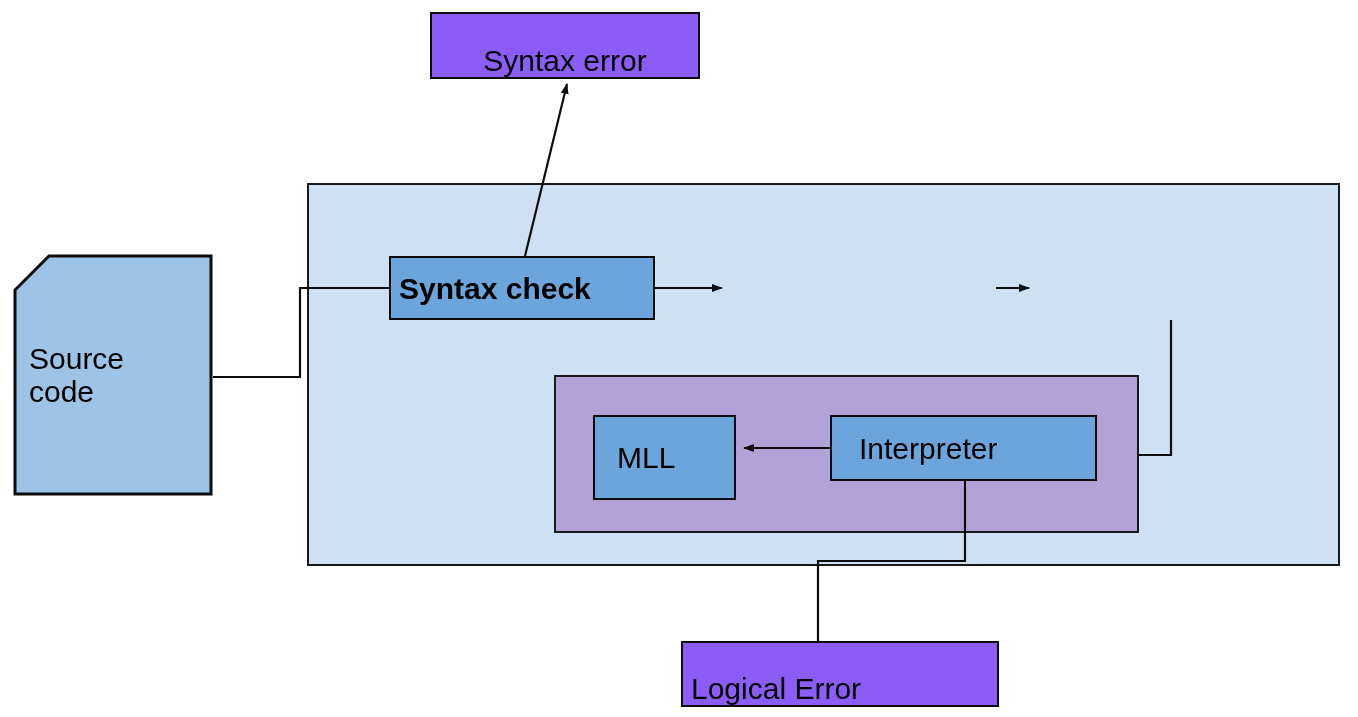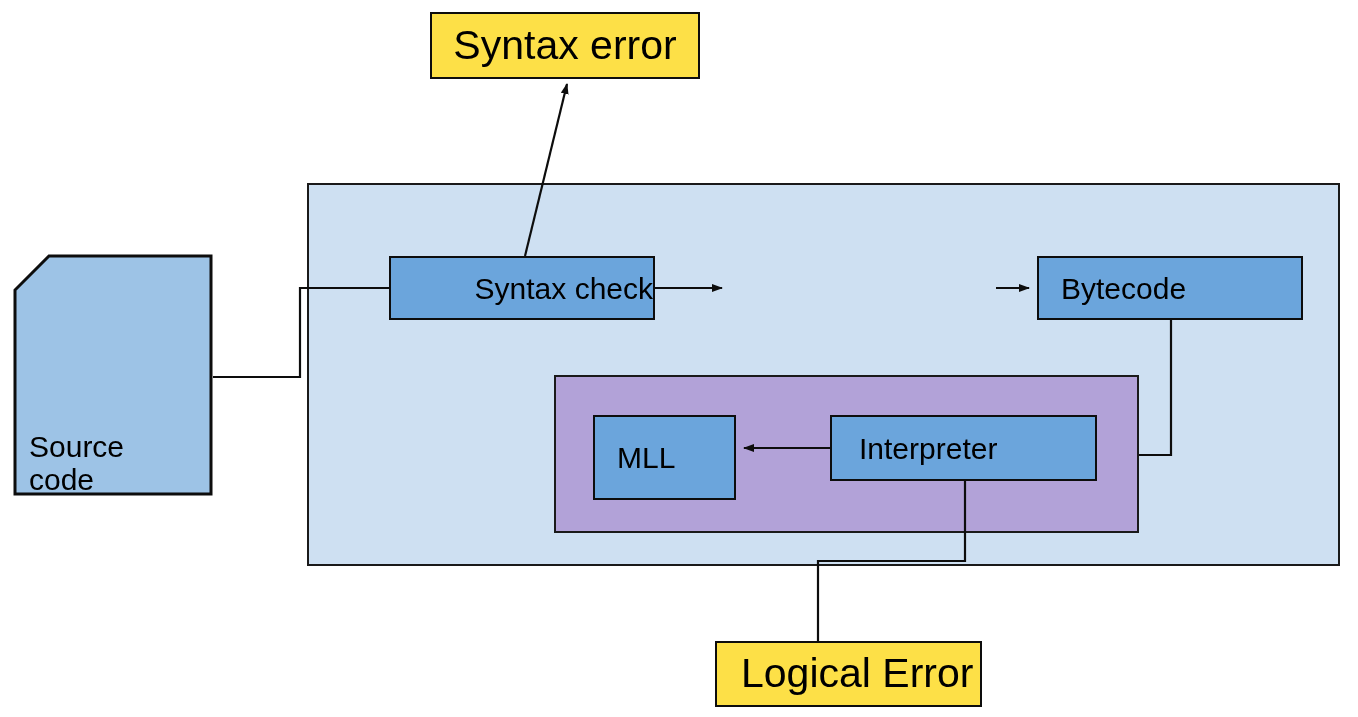--- a/index.html
+++ b/index.html
@@ -55,38 +55,40 @@
     width: 585px;
     height: 158px;
     background: #b2a2d8;
   }
   .process {
     background: #6ba5dc;
     font-size: 30px;
     padding-left: 22px;
   }
   .error-node {
-    background: #fde047;
-    font-size: 41px;
+    background: #8b5cf6;
+    font-size: 30px;
+    align-items: flex-end;
   }
   #node-syntax-error {
     left: 430px;
     top: 12px;
     width: 270px;
     height: 67px;
     justify-content: center;
     padding-left: 0;
   }
   #node-syntax-check {
     left: 389px;
     top: 256px;
     width: 266px;
     height: 64px;
-    justify-content: flex-end;
-    padding-left: 0;
+    justify-content: flex-start;
+    padding-left: 8px;
+    font-weight: bold;
   }
   #node-compiler {
     left: 730px;
     top: 256px;
     width: 266px;
     height: 64px;
   }
   #node-bytecode {
     left: 1037px;
     top: 256px;
@@ -100,34 +102,34 @@
     height: 85px;
   }
   #node-interpreter {
     left: 830px;
     top: 415px;
     width: 267px;
     height: 66px;
     padding-left: 27px;
   }
   #node-logical-error {
-    left: 715px;
+    left: 681px;
     top: 641px;
-    width: 267px;
+    width: 318px;
     height: 66px;
-    padding-left: 24px;
+    padding-left: 8px;
   }
   #node-source-code {
     left: 13px;
     top: 254px;
     width: 216px;
     height: 242px;
     border: none;
     background: transparent;
-    align-items: flex-end;
+    align-items: center;
     font-size: 30px;
     padding-left: 16px;
     z-index: 3;
   }
   .source-shape {
     position: absolute;
     left: 0;
     top: 0;
     width: 200px;
     height: 242px;
@@ -178,23 +180,20 @@
 
   <div class="node error-node" id="node-syntax-error">
     <span class="node-text">Syntax error</span>
   </div>
 
   <div class="node process" id="node-syntax-check">
     <span class="node-text">Syntax check</span>
   </div>
 
 
-  <div class="node process" id="node-bytecode">
-    <span class="node-text">Bytecode</span>
-  </div>
 
   <div class="node process" id="node-mll">
     <span class="node-text">MLL</span>
   </div>
 
   <div class="node process" id="node-interpreter">
     <span class="node-text">Interpreter</span>
   </div>
 
   <div class="node error-node" id="node-logical-error">

